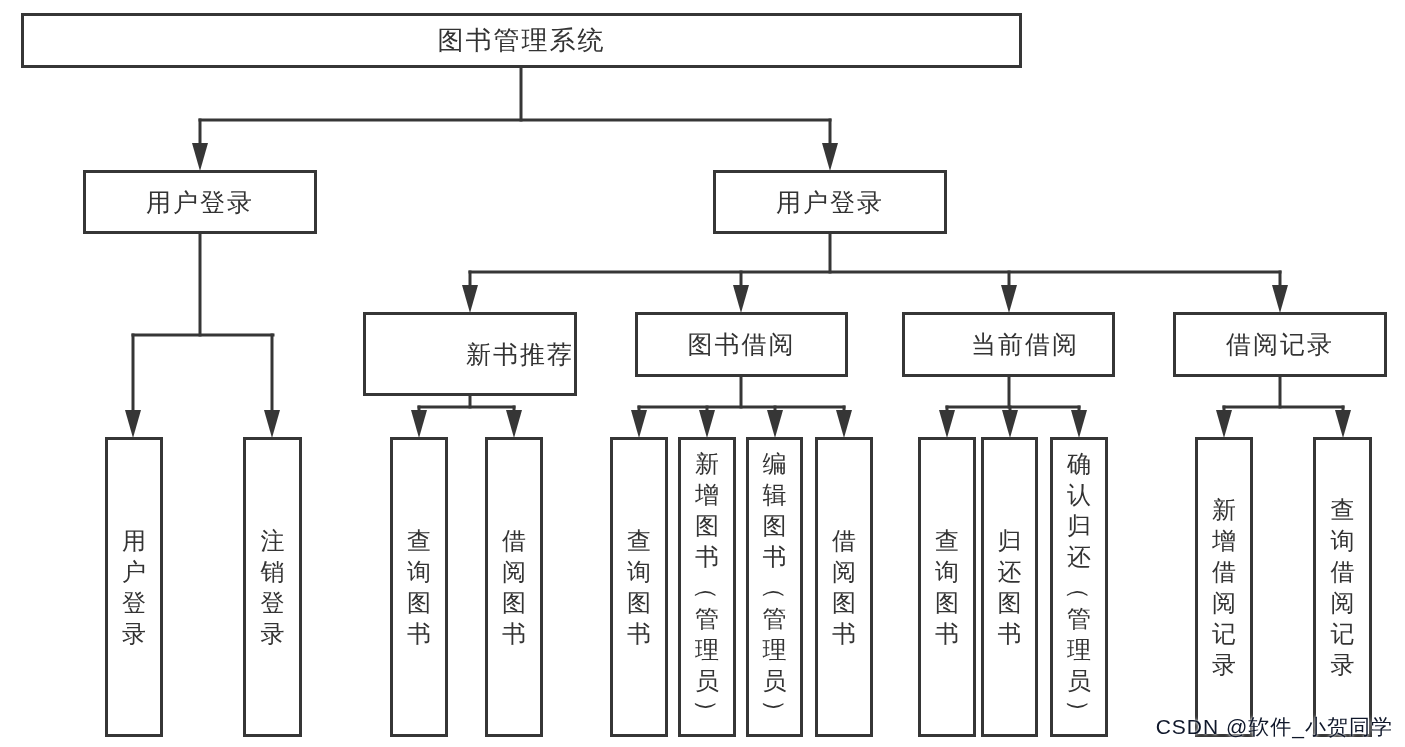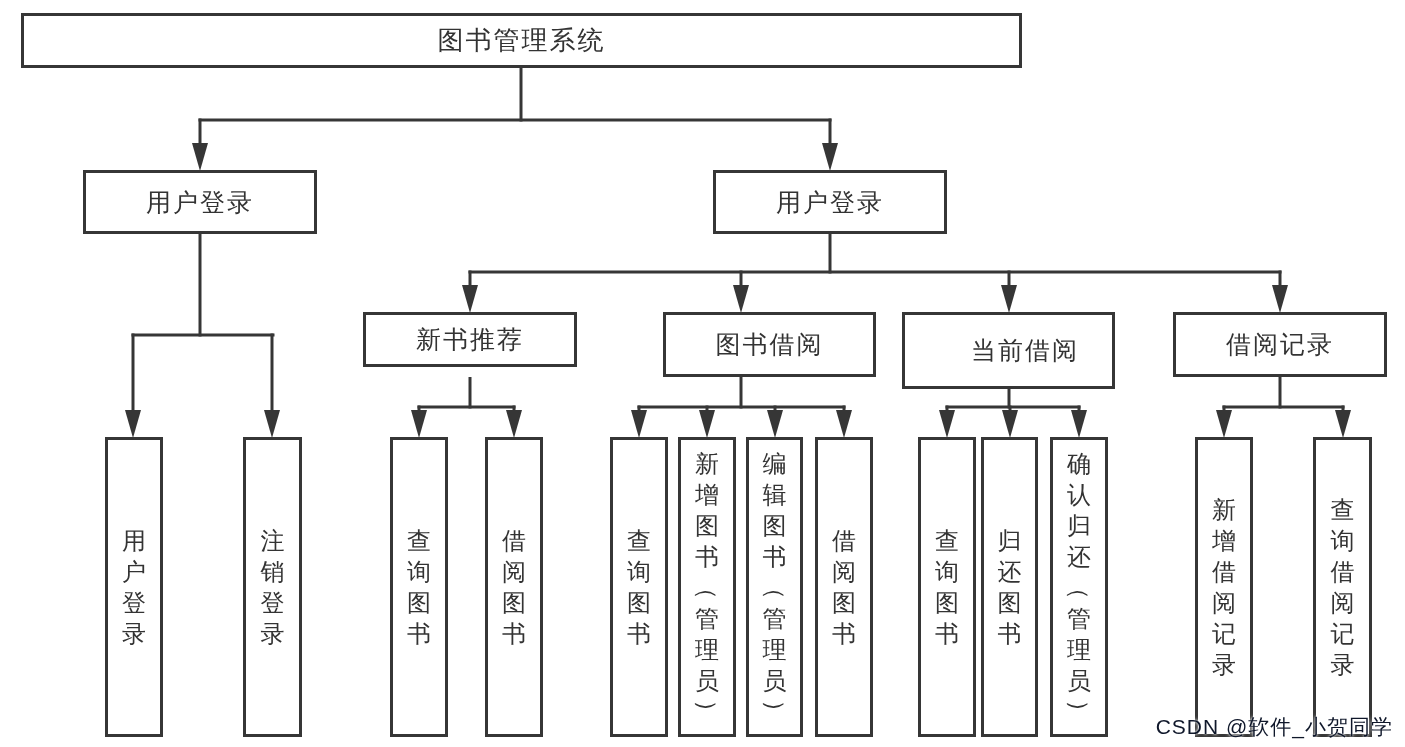--- a/index.html
+++ b/index.html
@@ -101,27 +101,27 @@
     <span class="hlabel root-label">图书管理系统</span>
   </div>
 
   <div class="node" style="left:83px;top:170px;width:234px;height:64px;">
     <span class="hlabel">用户登录</span>
   </div>
   <div class="node" style="left:713px;top:170px;width:234px;height:64px;">
     <span class="hlabel">用户登录</span>
   </div>
 
-  <div class="node" style="left:363px;top:312px;width:214px;height:55px;">
+  <div class="node" style="left:363px;top:312px;width:214px;height:84px;justify-content:flex-end;">
     <span class="hlabel">新书推荐</span>
   </div>
-  <div class="node" style="left:635px;top:312px;width:213px;height:65px;margin-left:28px;">
+  <div class="node" style="left:635px;top:312px;width:213px;height:65px;">
     <span class="hlabel">图书借阅</span>
   </div>
-  <div class="node" style="left:902px;top:312px;width:213px;height:77px;padding-left:33px;">
+  <div class="node" style="left:902px;top:312px;width:213px;height:65px;padding-left:33px;">
     <span class="hlabel">当前借阅</span>
   </div>
   <div class="node" style="left:1173px;top:312px;width:214px;height:65px;text-align:right;">
     <span class="hlabel">借阅记录</span>
   </div>
 
   <div class="node vbox" style="left:105px;top:437px;width:58px;height:300px;">
     <div>
         <span class="vchar">用</span>
         <span class="vchar">户</span>

